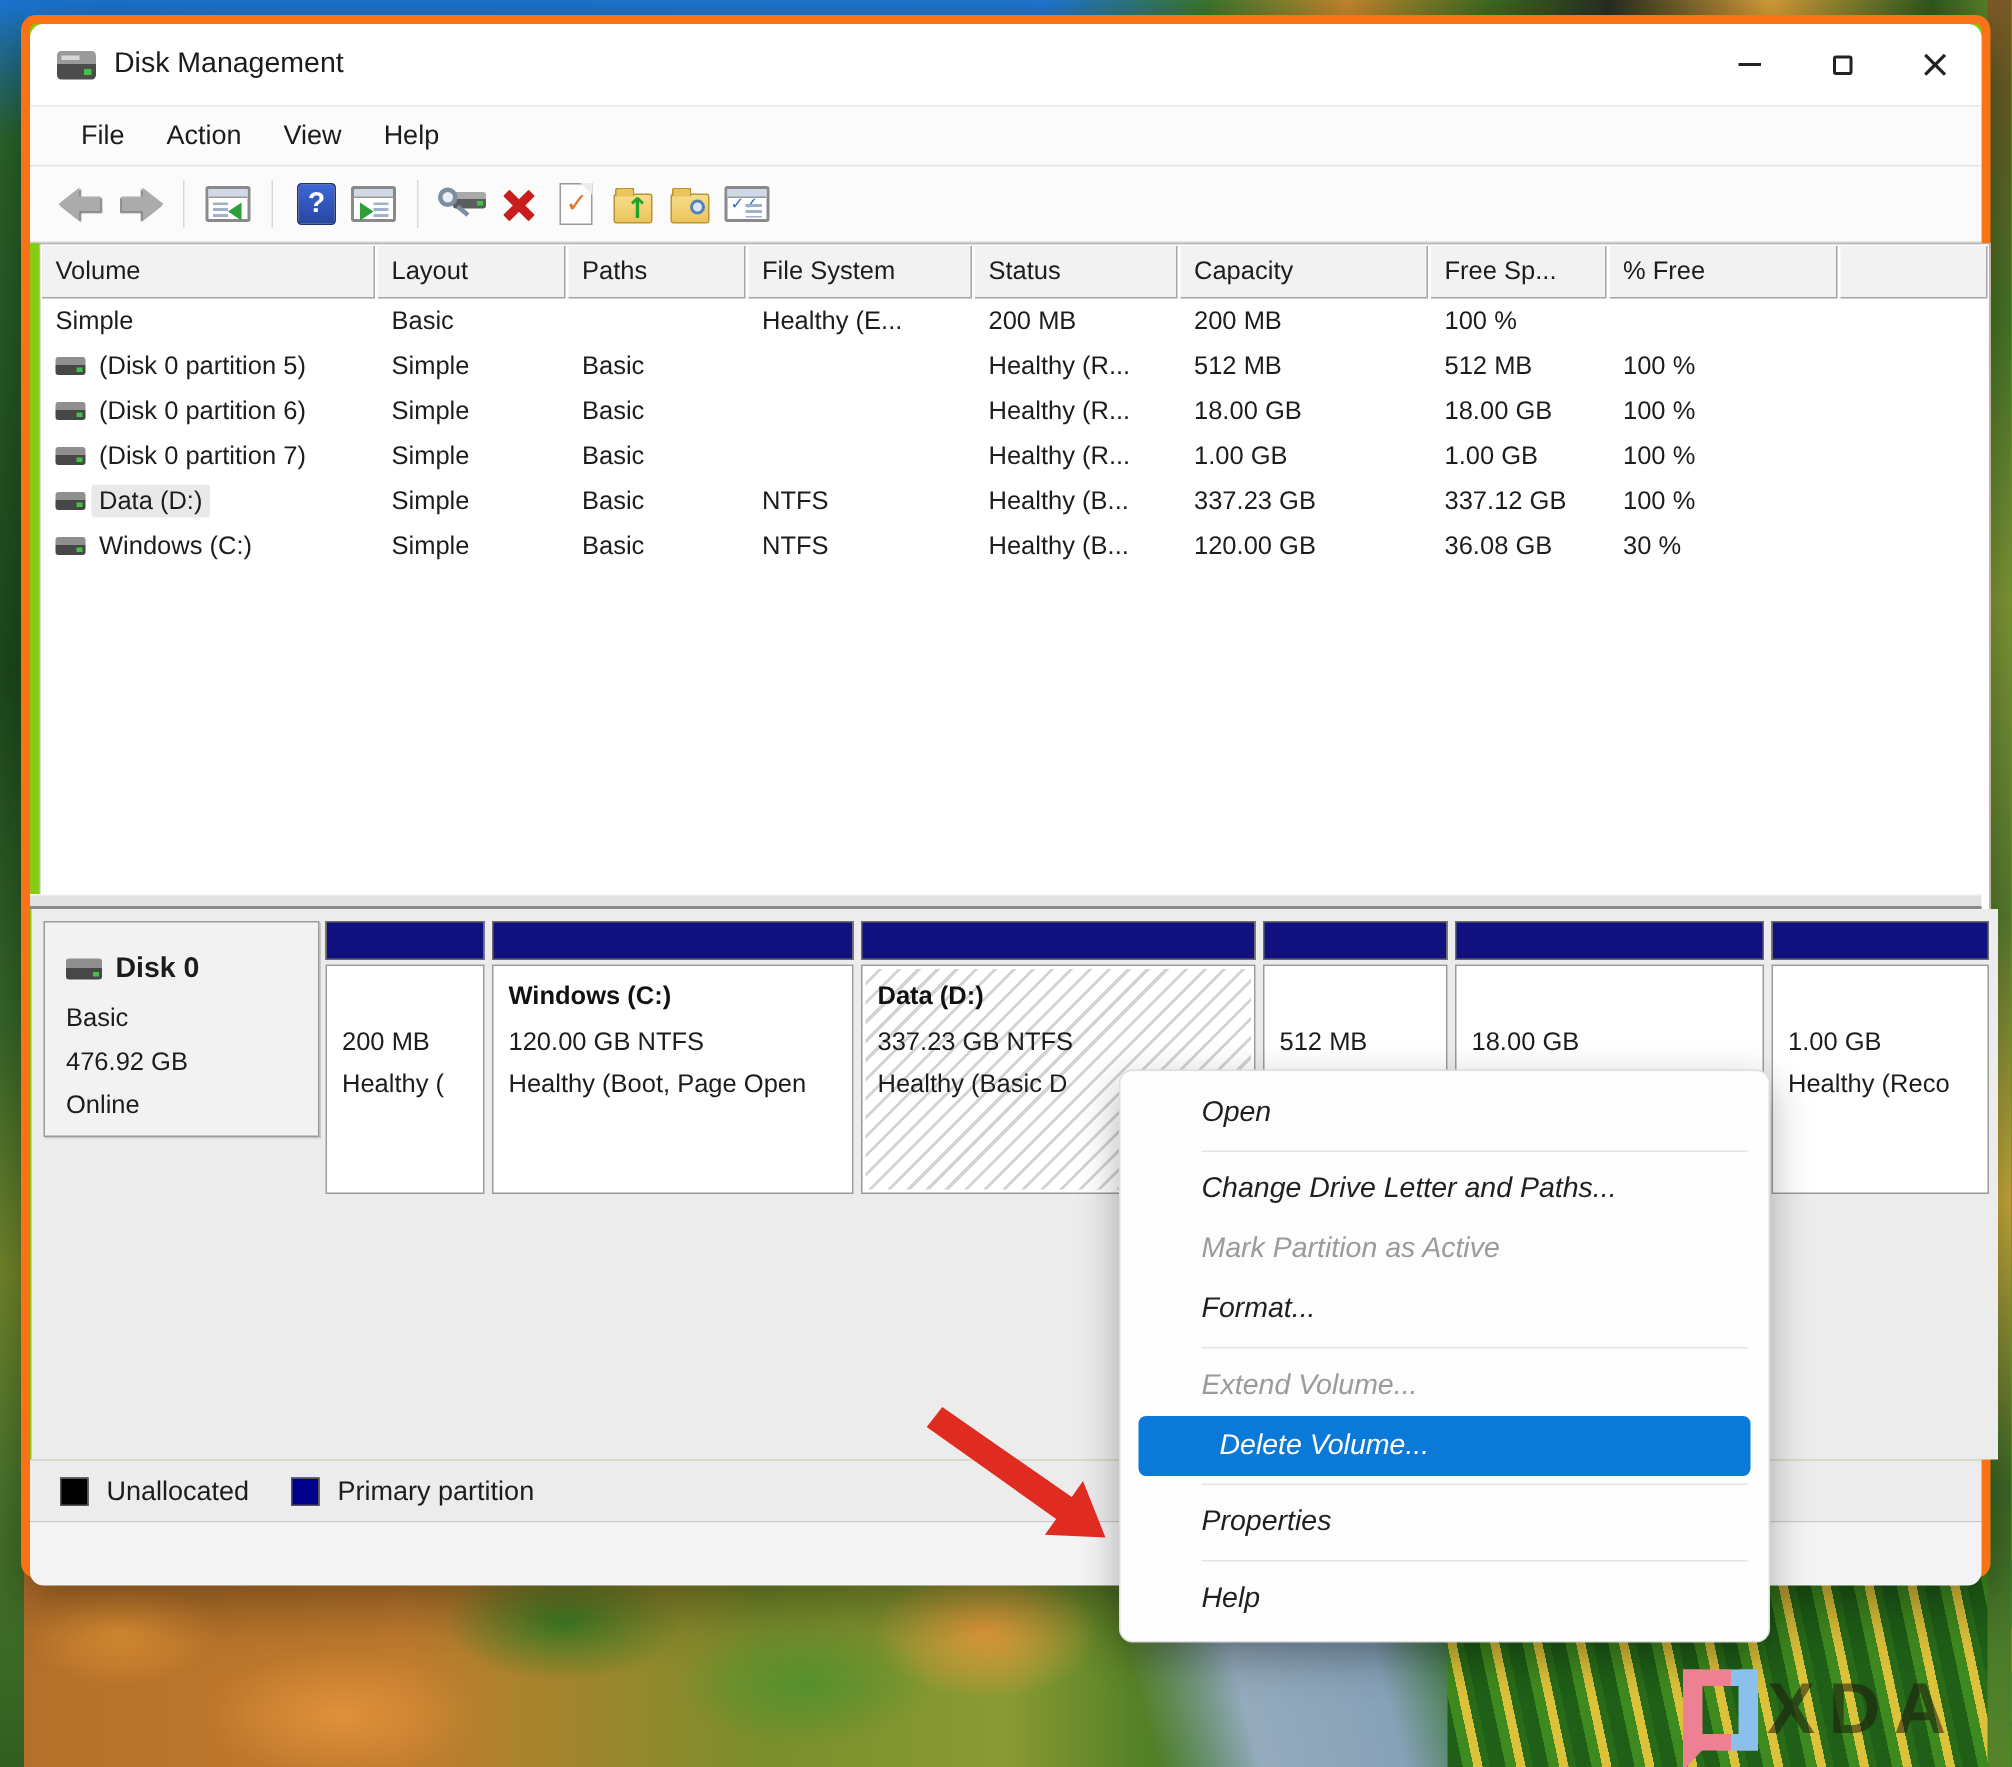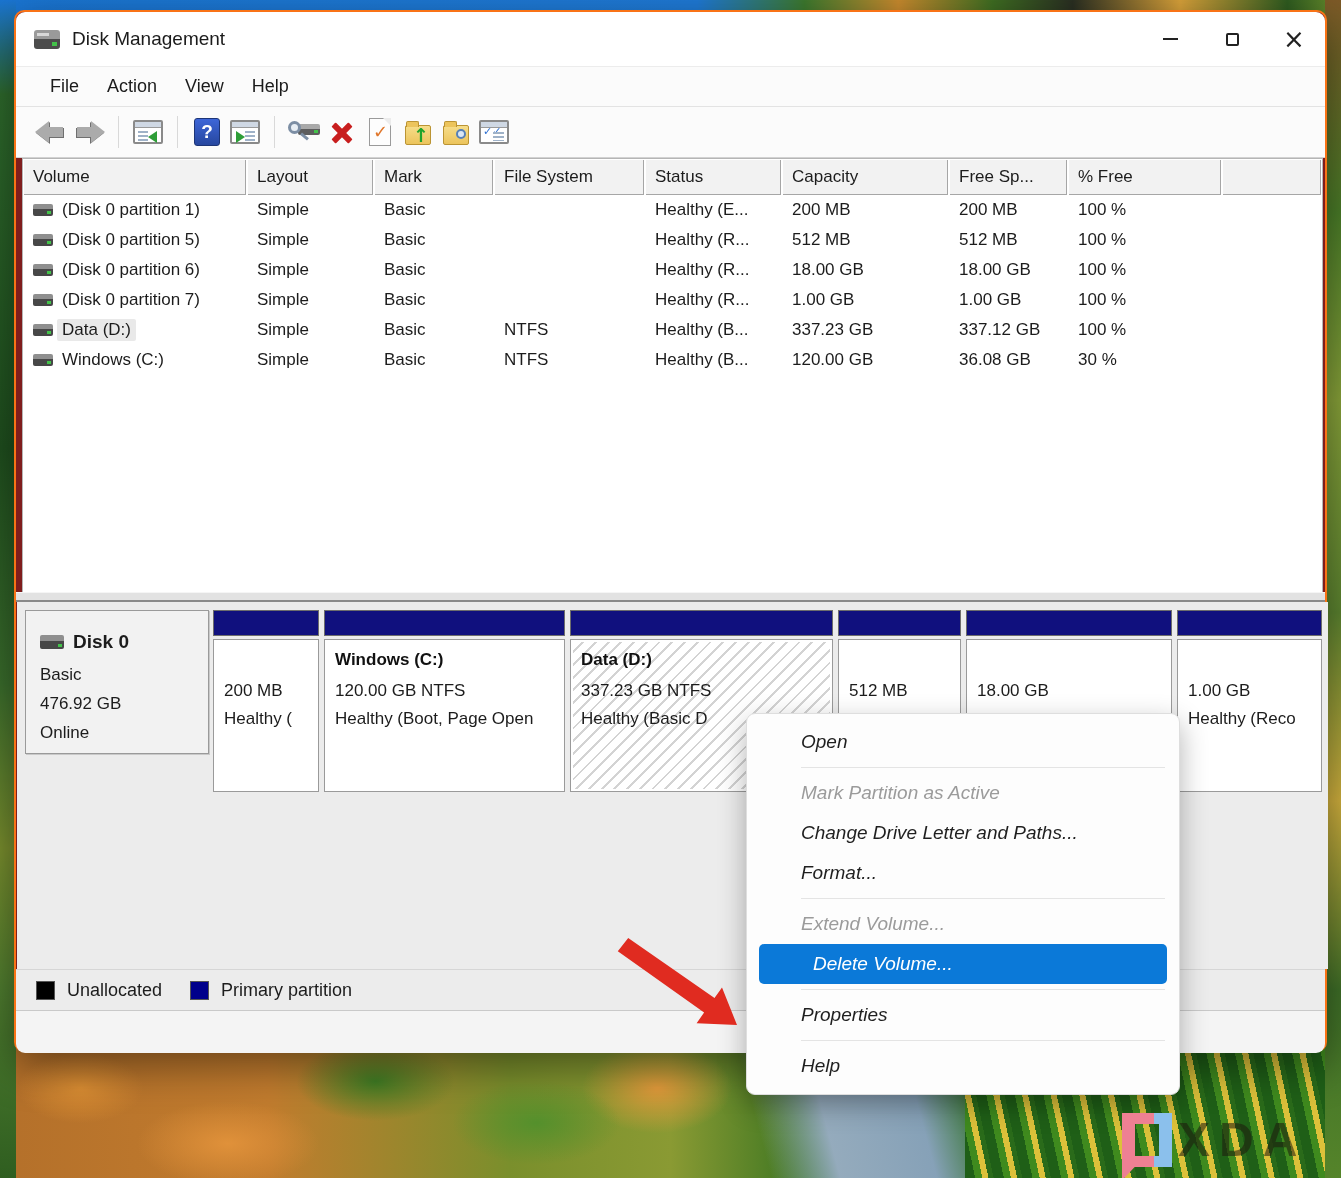--- a/index.html
+++ b/index.html
@@ -20,22 +20,22 @@
       radial-gradient(110px 55px at 28% 30%, #3f7d24 0%, rgba(63,125,36,0) 72%),
       radial-gradient(120px 60px at 40% 60%, #54902c 0%, rgba(84,144,44,0) 70%),
       radial-gradient(100px 60px at 49% 35%, #e39b3b 0%, rgba(227,155,59,0) 75%),
       linear-gradient(75deg, rgba(0,0,0,0) 56%, rgba(154,174,197,0.95) 61%, rgba(139,164,192,0.95) 68%, rgba(0,0,0,0) 73%),
       linear-gradient(90deg,#b4702a 0%,#c27c2e 20%,#7a8f2c 38%,#8a9a33 50%,#2c6e1e 62%,#2c6e1e 100%); }
   .wp-vineyard { position:absolute; left:965px; top:1040px; width:376px; height:138px;
     background:repeating-linear-gradient(78deg,#1f5f17 0 10px,#3f8a1e 10px 17px,#dcc13a 17px 23px,#2a6b1a 23px 28px); }
 
   
   .window { position:absolute; left:14px; top:10px; width:1313px; height:1042px;
-    background:#7f1d1d; border-radius:10px; box-shadow:0 14px 44px rgba(0,0,0,0.45);
-    border:2px solid #f97316; z-index:10; }
+    background:#84cc16; border-radius:10px; box-shadow:0 14px 44px rgba(0,0,0,0.45);
+    border:6px solid #f97316; z-index:10; }
 
   .titlebar { position:absolute; left:0; top:0; right:0; height:54px; background:#fff;
     border-radius:9px 9px 0 0; display:flex; align-items:center; }
   .app-icon { width:26px; height:19px; margin-left:18px; position:relative;
     background:linear-gradient(180deg,#9a9a9a 0 45%,#4c4c4c 45% 100%); border-radius:3px; }
   .app-icon::after { content:""; position:absolute; right:3px; bottom:3px; width:5px; height:4px; background:#43c24a; }
   .app-icon::before { content:""; position:absolute; left:3px; top:3px; width:12px; height:3px; background:#d8d8d8; }
   .title-text { margin-left:12px; font-size:19px; color:#1b1b1b; }
   .win-controls { margin-left:auto; display:flex; height:100%; }
   .win-btn { width:62px; height:100%; display:flex; align-items:center; justify-content:center; }
@@ -246,34 +246,30 @@
           <span class="ck">✓✓</span>
           <span class="lns"></span>
         </div>
       </div>
   </div>
 
   <div class="list-pane">
     <div class="thead">
       <div class="th">Volume</div>
       <div class="th">Layout</div>
-      <div class="th">Mark</div>
+      <div class="th">Paths</div>
       <div class="th">File System</div>
       <div class="th">Status</div>
       <div class="th">Capacity</div>
       <div class="th">Free Sp...</div>
       <div class="th">% Free</div>
       <div class="th"></div>
     </div>
 
     <div class="trow">
-      <div class="c">
-          <span class="dico"></span>
-          <span class="vlab">(Disk 0 partition 1)</span>
-        </div>
       <div class="c">Simple</div>
       <div class="c">Basic</div>
       <div class="c"></div>
       <div class="c">Healthy (E...</div>
       <div class="c">200 MB</div>
       <div class="c">200 MB</div>
       <div class="c">100 %</div>
       <div class="c"></div>
     </div>
     <div class="trow">
@@ -419,22 +415,22 @@
     <span class="lg-sq navy"></span>
     <span class="lg-label">Primary partition</span>
   </div>
 
   <div class="statusbar"></div>
 </div>
 
 <div class="ctx-menu">
   <div class="mi">Open</div>
   <div class="msep"></div>
+  <div class="mi">Change Drive Letter and Paths...</div>
   <div class="mi disabled">Mark Partition as Active</div>
-  <div class="mi">Change Drive Letter and Paths...</div>
   <div class="mi">Format...</div>
   <div class="msep"></div>
   <div class="mi disabled">Extend Volume...</div>
   <div class="mi highlight">Delete Volume...</div>
   <div class="msep"></div>
   <div class="mi">Properties</div>
   <div class="msep"></div>
   <div class="mi">Help</div>
 </div>
 

